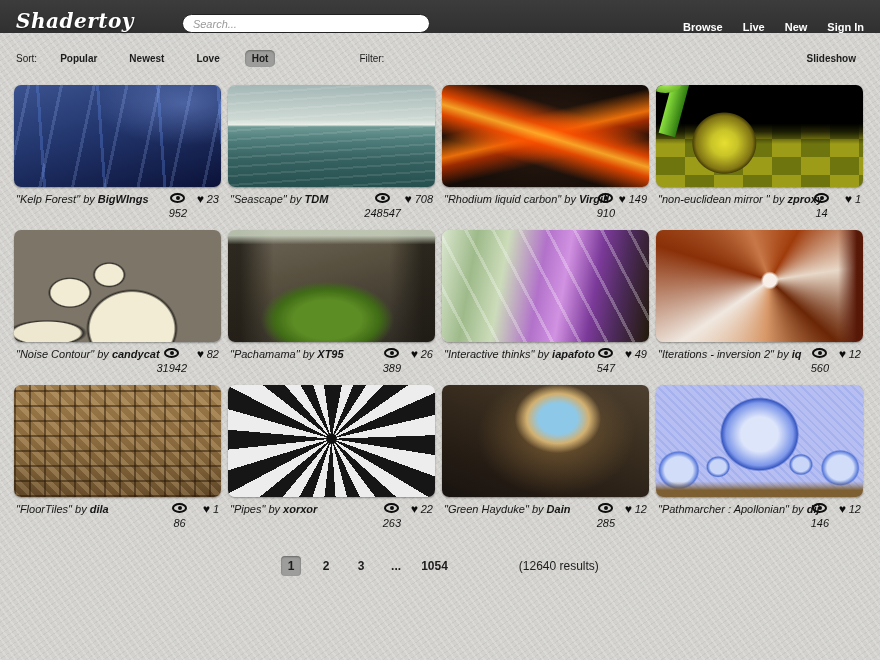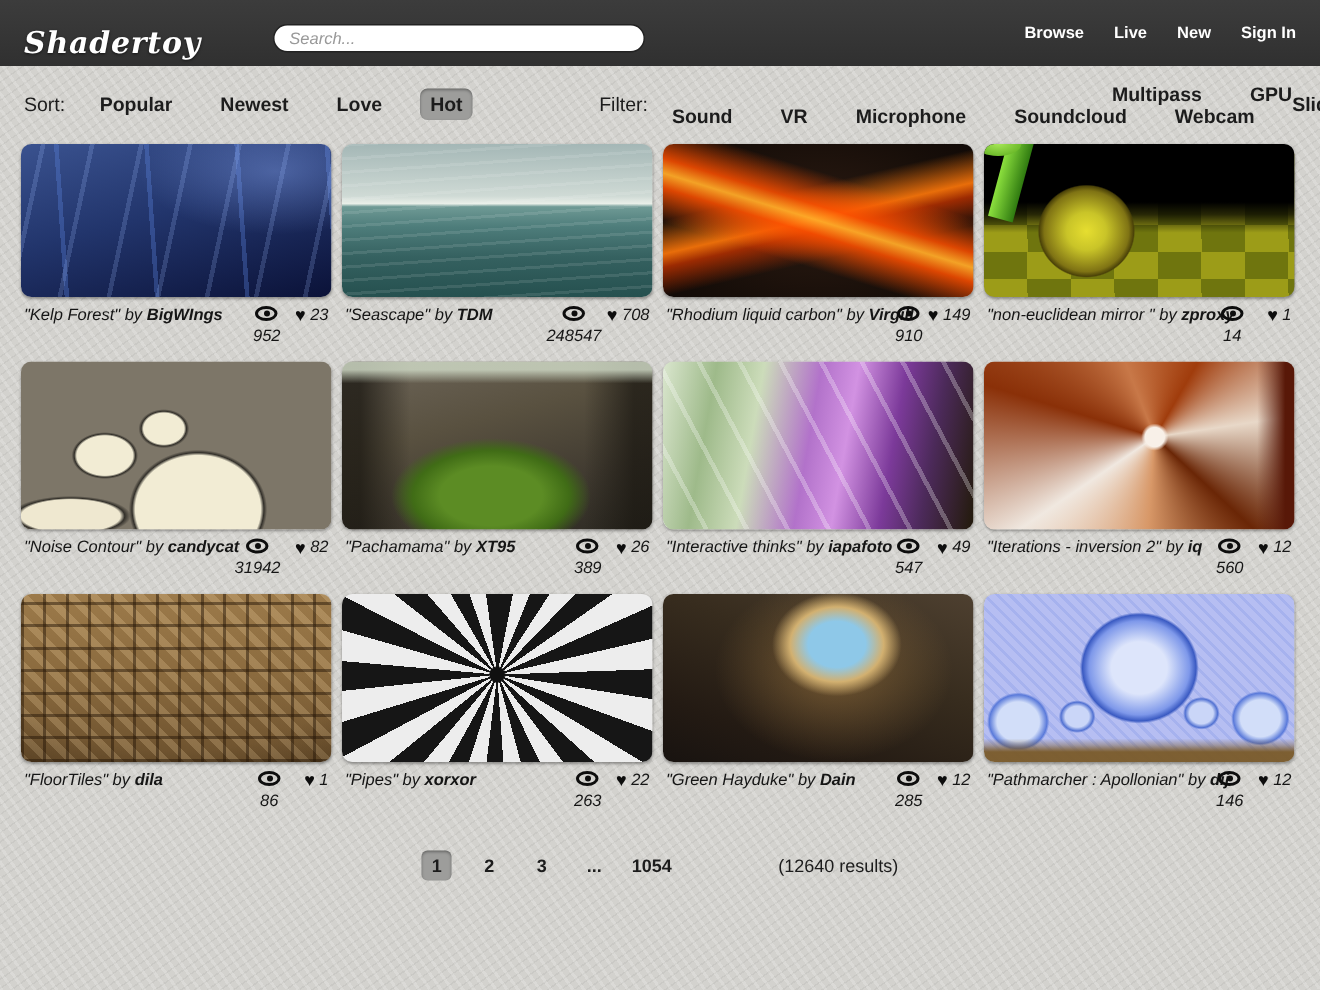--- a/index.html
+++ b/index.html
@@ -8,42 +8,42 @@
     font-family:"Liberation Sans","DejaVu Sans",sans-serif;
     background:
       repeating-linear-gradient(55deg, rgba(255,255,255,.18) 0 2px, transparent 2px 6px),
       repeating-linear-gradient(-35deg, rgba(120,120,118,.10) 0 1px, transparent 1px 5px),
       #d3d2ce;
     overflow:hidden;
   }
 
   
   header {
-    height:44px; background:linear-gradient(180deg,#3c3c3c,#303030);
-    display:flex; align-items:flex-start; padding:16px 16px;
+    height:33px; background:linear-gradient(180deg,#3c3c3c,#303030);
+    display:flex; align-items:flex-end; padding:0 16px;
   }
   .logo {
     font-family:"DejaVu Serif","Liberation Serif",serif;
     font-style:italic; font-weight:bold; font-size:20px; color:#fff;
     letter-spacing:0.5px; margin-right:48px; cursor:pointer;
     text-shadow:0 1px 2px rgba(0,0,0,.6);
   }
   .search {
     width:248px; height:19px; border:1px solid #222; border-radius:10px;
     background:#fff; padding:0 10px; font-size:11px; color:#333;
     outline:none;
   }
   .search::placeholder { color:#999; font-style:italic; }
   nav { margin-left:auto; display:flex; gap:20px; }
   .navlink { color:#fff; font-size:11px; font-weight:bold; cursor:pointer; }
 
   
   .toolbar {
     display:flex; align-items:center; padding:13px 16px 0 16px; height:38px;
-    font-size:13px; color:#1c1c1c;text-align:right;
+    font-size:10px; color:#1c1c1c;
   }
   .tlabel { margin-right:16px; }
   .opt {
     font-weight:bold; margin-right:18px; cursor:pointer; padding:3px 7px; border-radius:5px;
   }
   .opt.selected { background:#9d9d9b; box-shadow:inset 0 1px 2px rgba(0,0,0,.35); }
   .filter-label { margin-left:66px; }
   .slideshow { margin-left:auto; margin-right:8px; font-weight:bold; cursor:pointer; }
 
   
@@ -148,21 +148,20 @@
       <span class="navlink">Live</span>
       <span class="navlink">New</span>
       <span class="navlink">Sign In</span>
     </nav>
 </header>
 
 <div class="toolbar">
   <span class="tlabel">Sort:</span>
   <span id="sort-options"><span class="opt">Popular</span><span class="opt">Newest</span><span class="opt">Love</span><span class="opt selected">Hot</span></span>
   <span class="tlabel filter-label">Filter:</span>
-  <span id="filter-options"><span class="opt">Multipass</span><span class="opt">GPU Sound</span><span class="opt">VR</span><span class="opt">Microphone</span><span class="opt">Soundcloud</span><span class="opt">Webcam</span></span>
   <span class="slideshow">Slideshow</span>
 </div>
 
 <main id="grid">
     <div class="card">
       <div class="thumb art-kelp"></div>
       <div class="caption">
         <span class="cap-left"><span class="cap-title">"Kelp Forest"</span> <span class="cap-by">by</span> <span class="cap-author">BigWIngs</span></span>
         <span class="views-group">
           <span class="eye">

